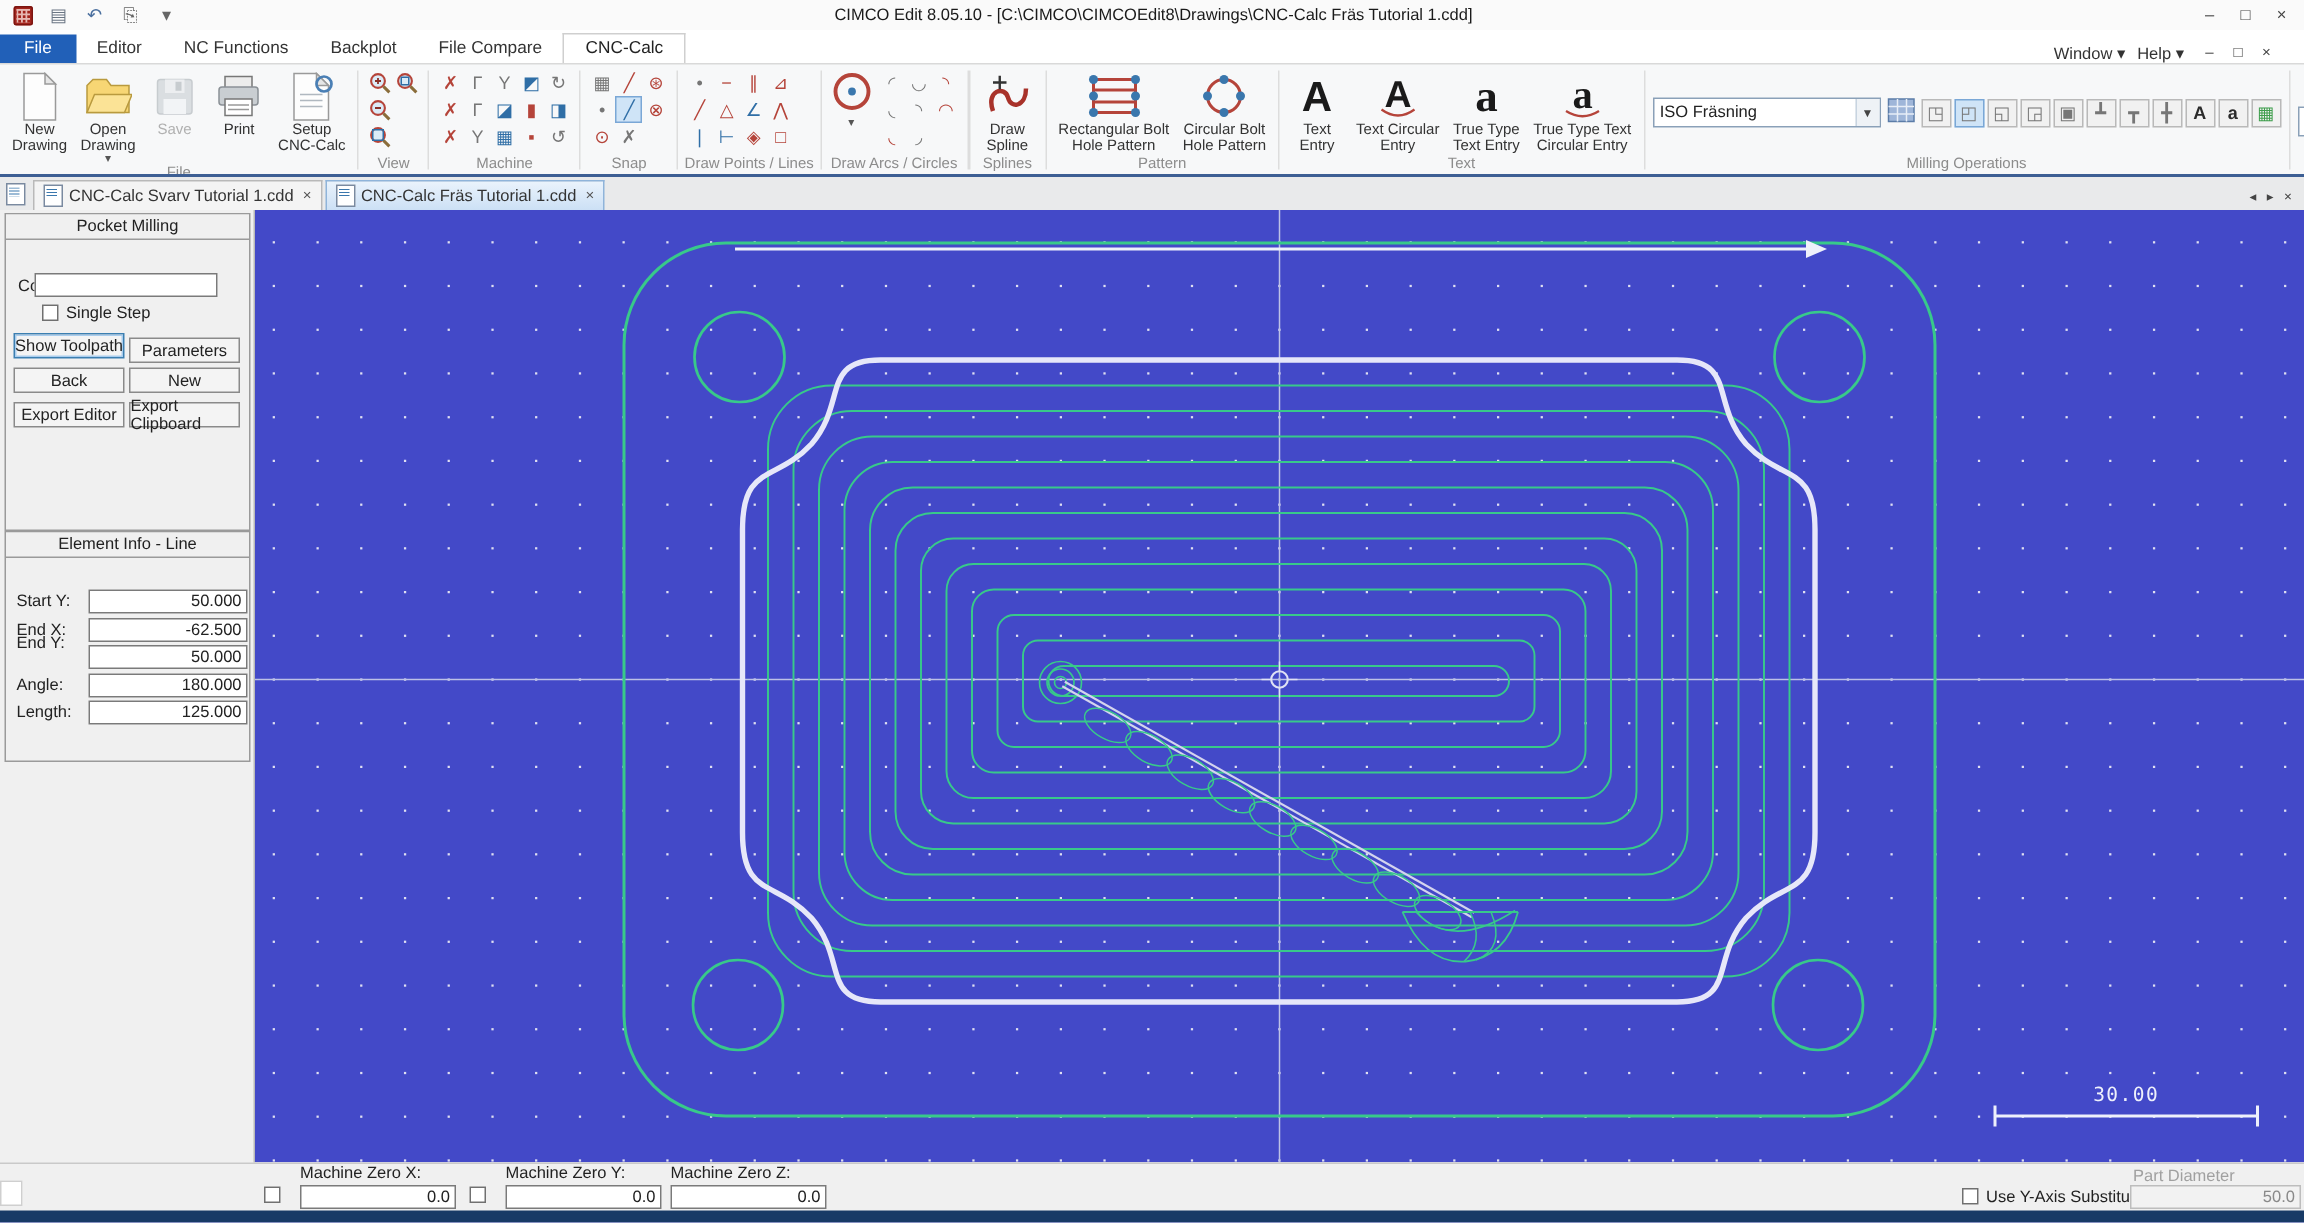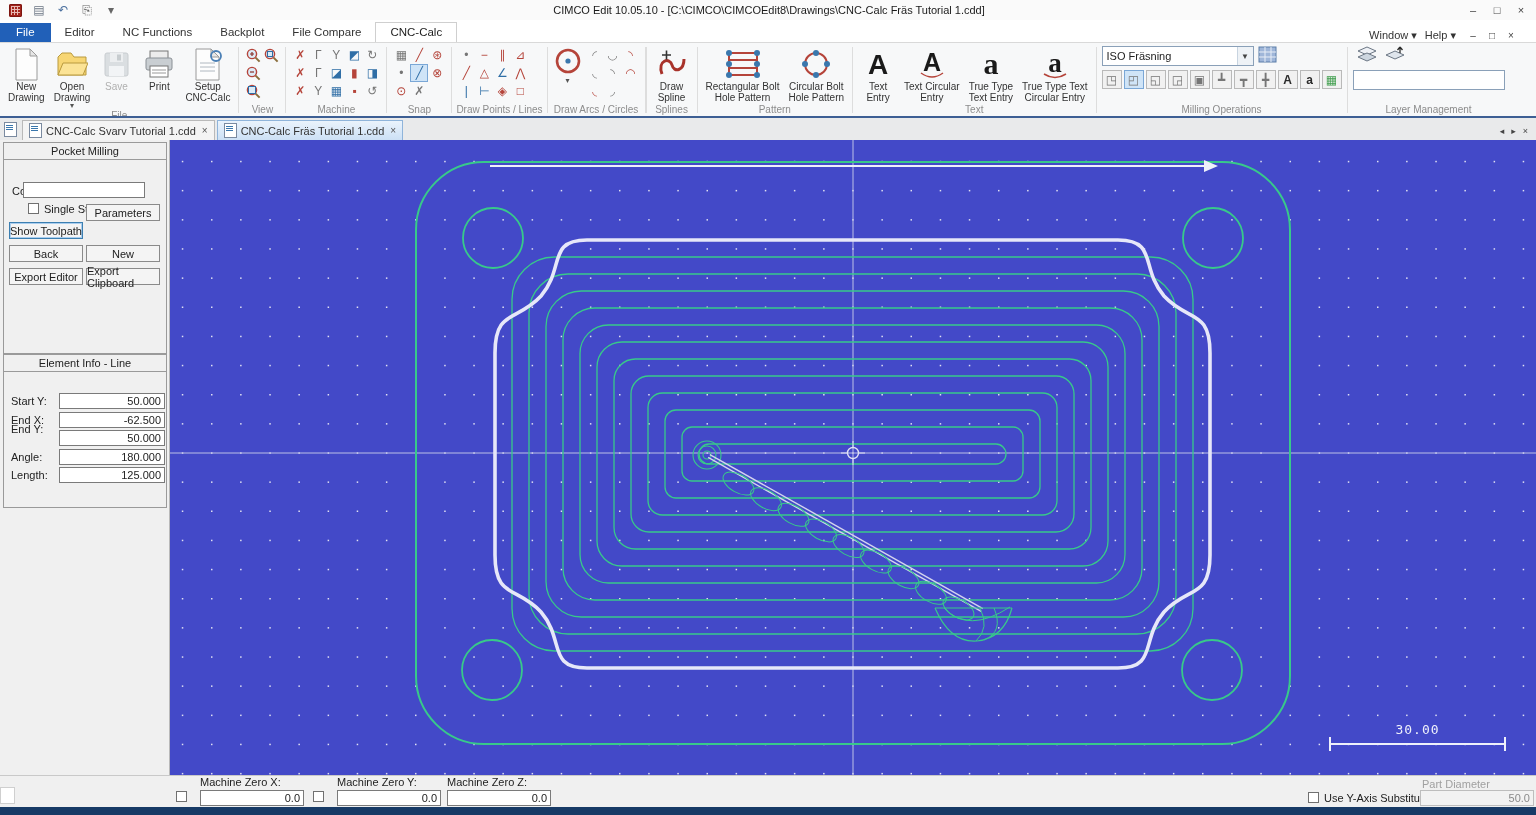--- a/index.html
+++ b/index.html
@@ -94,21 +94,21 @@
 <div id="titlebar">
   <div class="qa" id="quick-access">
       <span class="qbtn">
         <span class="applogo"></span>
       </span>
       <span class="qbtn" style="color: rgb(107, 118, 132);">▤</span>
       <span class="qbtn" style="color: rgb(74, 111, 158);">↶</span>
       <span class="qbtn" style="color: rgb(102, 102, 102);">⎘</span>
       <span class="qbtn" style="color: rgb(102, 102, 102);">▾</span>
     </div>
-  <div id="title-text">CIMCO Edit 10.05.10 - [C:\CIMCO\CIMCOEdit8\Drawings\CNC-Calc Fräs Tutorial 1.cdd]</div>
+  <div id="title-text">CIMCO Edit 8.05.10 - [C:\CIMCO\CIMCOEdit8\Drawings\CNC-Calc Fräs Tutorial 1.cdd]</div>
   <div class="winbtns">
     <span class="winbtn">–</span>
     <span class="winbtn">□</span>
     <span class="winbtn">×</span>
   </div>
 </div>
 
 <div id="menubar">
     <span class="mtab file">File</span>
     <span class="mtab">Editor</span>
@@ -393,21 +393,21 @@
               <path d="M6 26q11 7 22 0" stroke="#b5443a" fill="none" stroke-width="1.5"></path>
             </svg>
           </div>
           <div class="blabel">True Type Text<br>Circular Entry</div>
         </div>
       </div>
       <div class="rb-label">Text</div>
     </div>
     <div class="rb-sep"></div>
     <div class="rb-group">
-      <div class="rb-content" style="flex-direction: column; align-items: flex-start; gap: 4px;">
+      <div class="rb-content" style="align-items: center; gap: 4px;">
         <div style="display: flex; gap: 4px;">
           <div class="combo" style="width: 150px;">
             <span class="cval">ISO Fräsning</span>
             <span class="cbtn">▼</span>
           </div>
           <span><svg width="19" height="17">
               <rect x="1" y="1" width="17" height="15" fill="#9fb6d9" stroke="#5b7ca8"></rect>
               <path d="M1 6h17M1 11h17M7 1v15M13 1v15" stroke="#e8eef7"></path>
             </svg></span>
         </div>
@@ -470,21 +470,21 @@
 
 <div id="leftpanel">
   <div class="pbox" id="pocket-box" style="top:2px;height:210px;">
     <div class="pbox-header">Pocket Milling</div>
     <div class="plabel" style="position:absolute;left:8px;top:26px;margin-top:16px;">Comment:</div>
     <div class="ptextinput" style="position:absolute;left:19px;top:39px;width:116px;"></div>
     <span class="cb" style="position:absolute;left:24px;top:60px;"></span>
     <div class="plabel" style="position:absolute;left:40px;top:60px;">Single Step</div>
     <div id="pocket-buttons">
         <div class="pbtn focused" style="position: absolute; left: 5px; top: 79px; width: 74px;">Show Toolpath</div>
-        <div class="pbtn" style="position: absolute; left: 82px; top: 61px; width: 74px;">Parameters</div>
+        <div class="pbtn" style="position: absolute; left: 82px; top: 82px; width: 74px;">Parameters</div>
         <div class="pbtn" style="position: absolute; left: 5px; top: 102px; width: 74px;">Back</div>
         <div class="pbtn" style="position: absolute; left: 82px; top: 102px; width: 74px;">New</div>
         <div class="pbtn" style="position: absolute; left: 5px; top: 125px; width: 74px;">Export Editor</div>
         <div class="pbtn" style="position: absolute; left: 82px; top: 125px; width: 74px;">Export Clipboard</div>
       </div>
   </div>
   <div class="pbox" id="element-box" style="top:214px;height:152px;">
     <div class="pbox-header">Element Info - Line</div>
     <div id="element-fields">
         <div class="plabel" style="position: absolute; left: 7px; top: 40px;">Start Y:</div>

